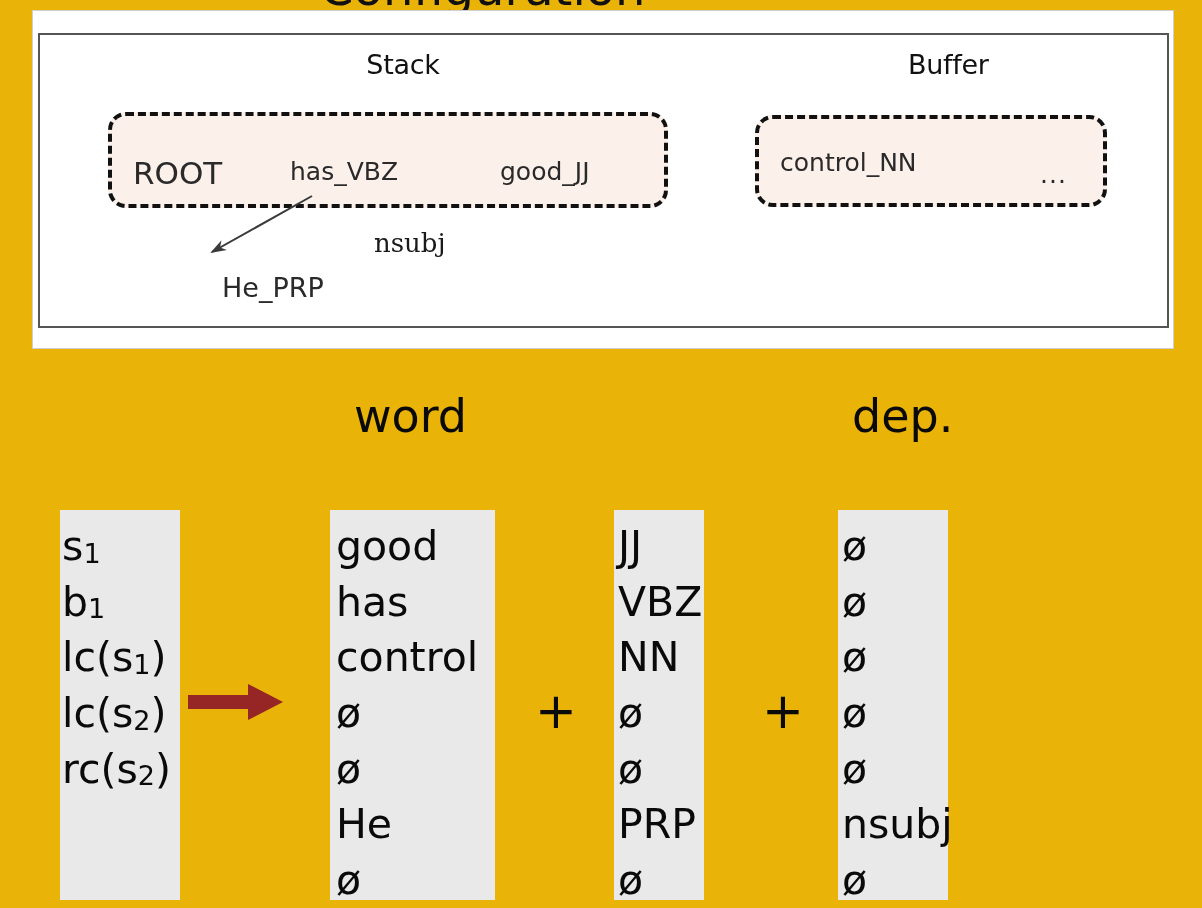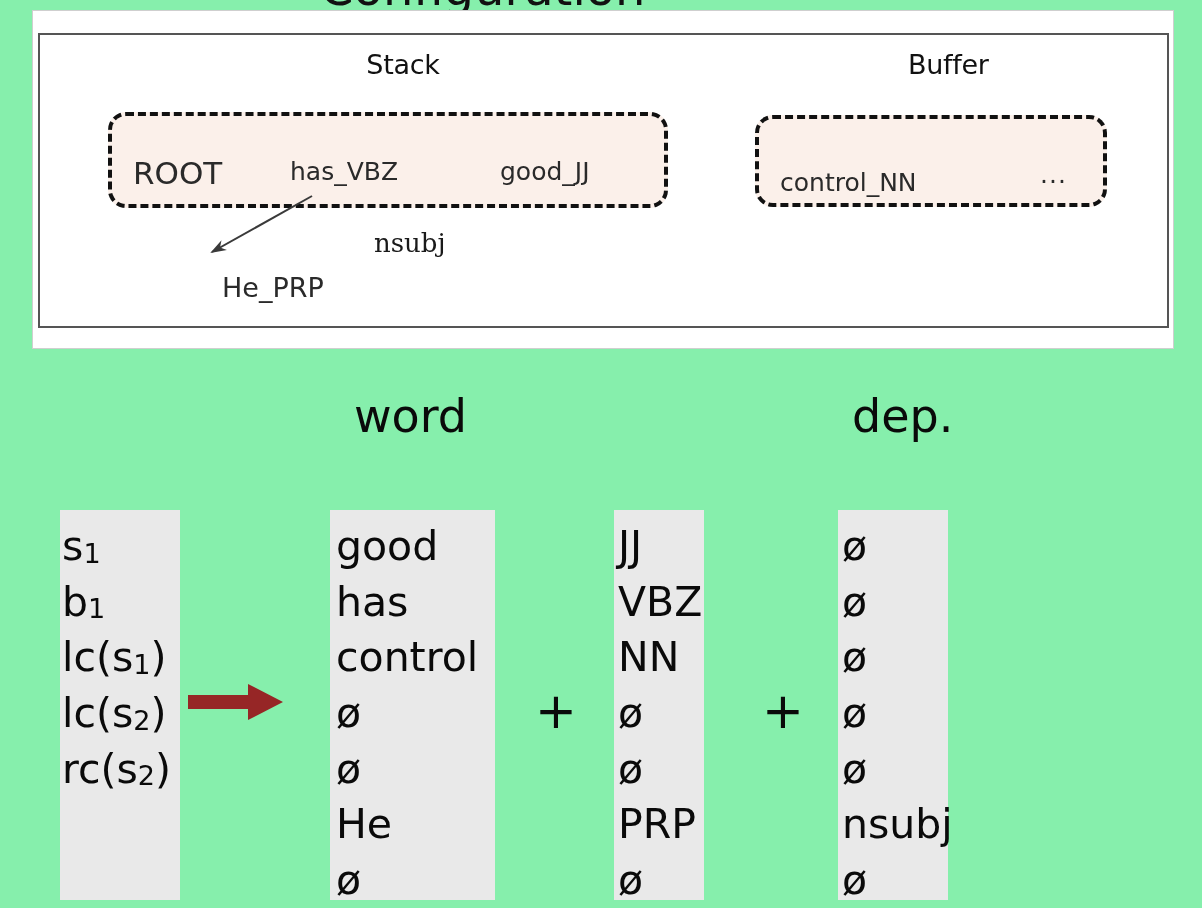--- a/index.html
+++ b/index.html
@@ -7,21 +7,21 @@
     padding: 0;
     background: #ffffff;
   }
   body {
     font-family: "DejaVu Sans", sans-serif;
   }
   #page {
     position: relative;
     width: 1202px;
     height: 908px;
-    background: #86efac;
+    background: #eab308;
     overflow: hidden;
   }
 
   
   #state-outer-frame {
     position: absolute;
     left: 32px;
     top: 10px;
     width: 1142px;
     height: 339px;
@@ -66,21 +66,21 @@
     font-family: "DejaVu Sans", sans-serif;
     font-size: 31px;
     color: #2a2a2a;
     white-space: nowrap;
   }
   .token.small { font-size: 25px; }
 
   #tok-root    { left: 133px; top: 155px; }
   #tok-has     { left: 290px; top: 157px; }
   #tok-good    { left: 500px; top: 157px; }
-  #tok-control { left: 780px; top: 168px; }
+  #tok-control { left: 780px; top: 148px; }
   #tok-ellipsis{ left: 1040px; top: 160px; letter-spacing: 1px; }
 
   #nsubj-label {
     position: absolute;
     left: 374px;
     top: 228px;
     font-family: "DejaVu Serif", serif;
     font-size: 26px;
     color: #1a1a1a;
     white-space: nowrap;

